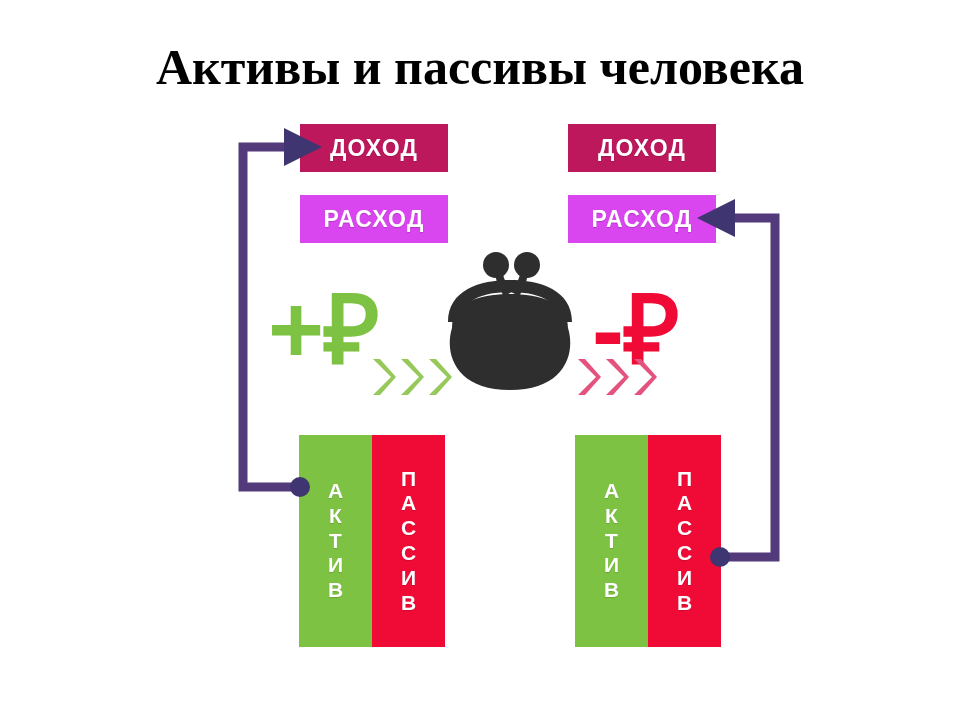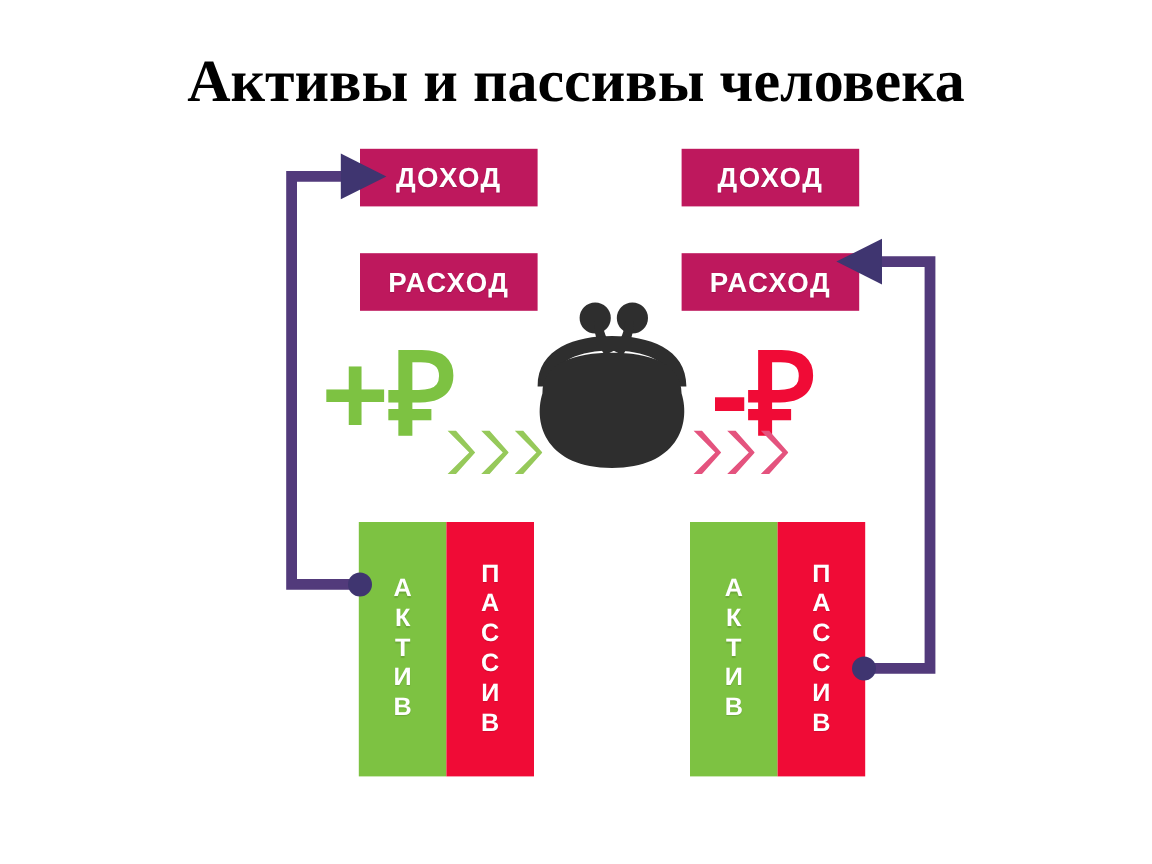--- a/index.html
+++ b/index.html
@@ -65,21 +65,21 @@
     align-items: center;
     justify-content: center;
     font-weight: bold;
     font-size: 23px;
     letter-spacing: 1.2px;
     color: #ffffff;
     font-family: "Liberation Sans", sans-serif;
     text-shadow: 0 1px 1px rgba(0,0,0,0.18);
   }
   .pill.green { background: #be185d; }
-  .pill.red   { background: #be185d; margin-top: 16px; }
+  .pill.red   { background: #d946ef; }
 
   
   #income-left  { left: 300px; top: 124px; width: 148px; height: 48px; }
   #expense-left { left: 300px; top: 195px; width: 148px; height: 48px; }
   #income-right { left: 568px; top: 124px; width: 148px; height: 48px; }
   #expense-right{ left: 568px; top: 195px; width: 148px; height: 48px; }
 
   
   .stack {
     position: absolute;

